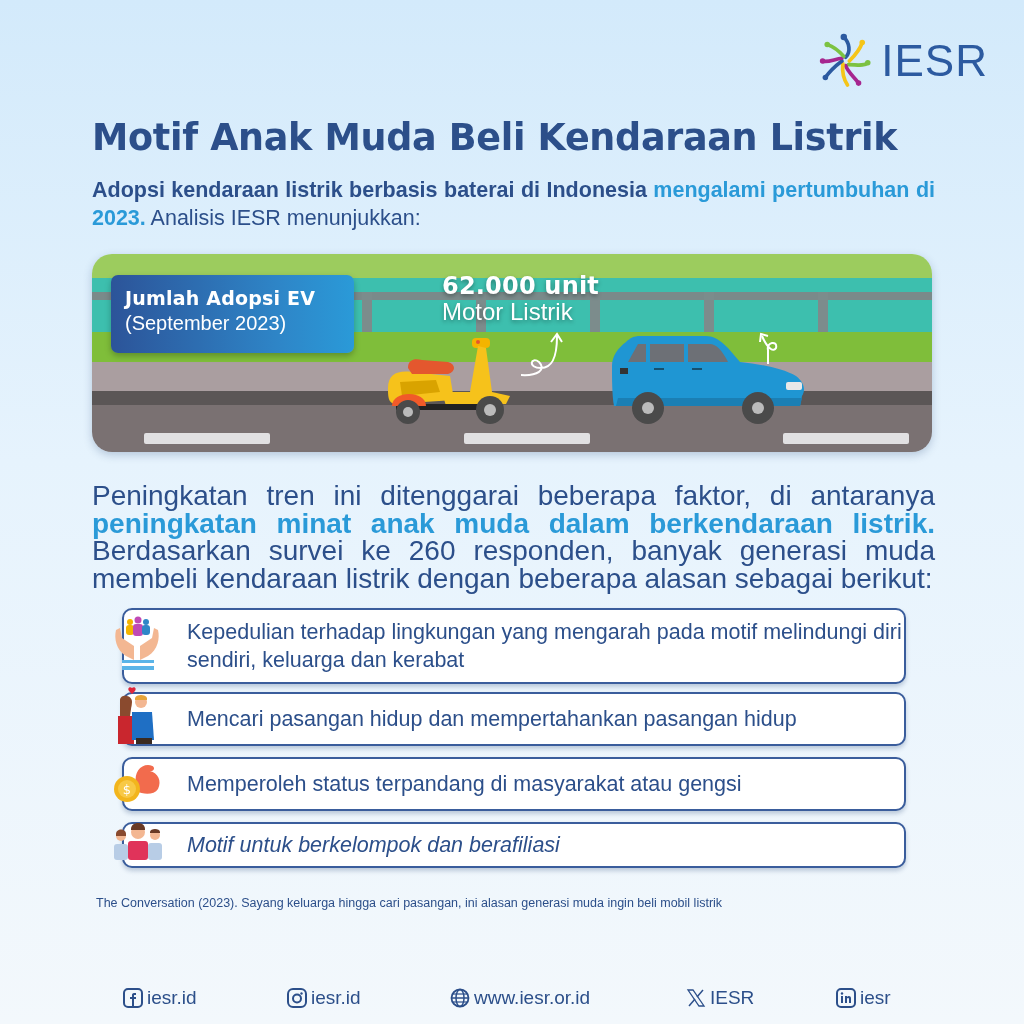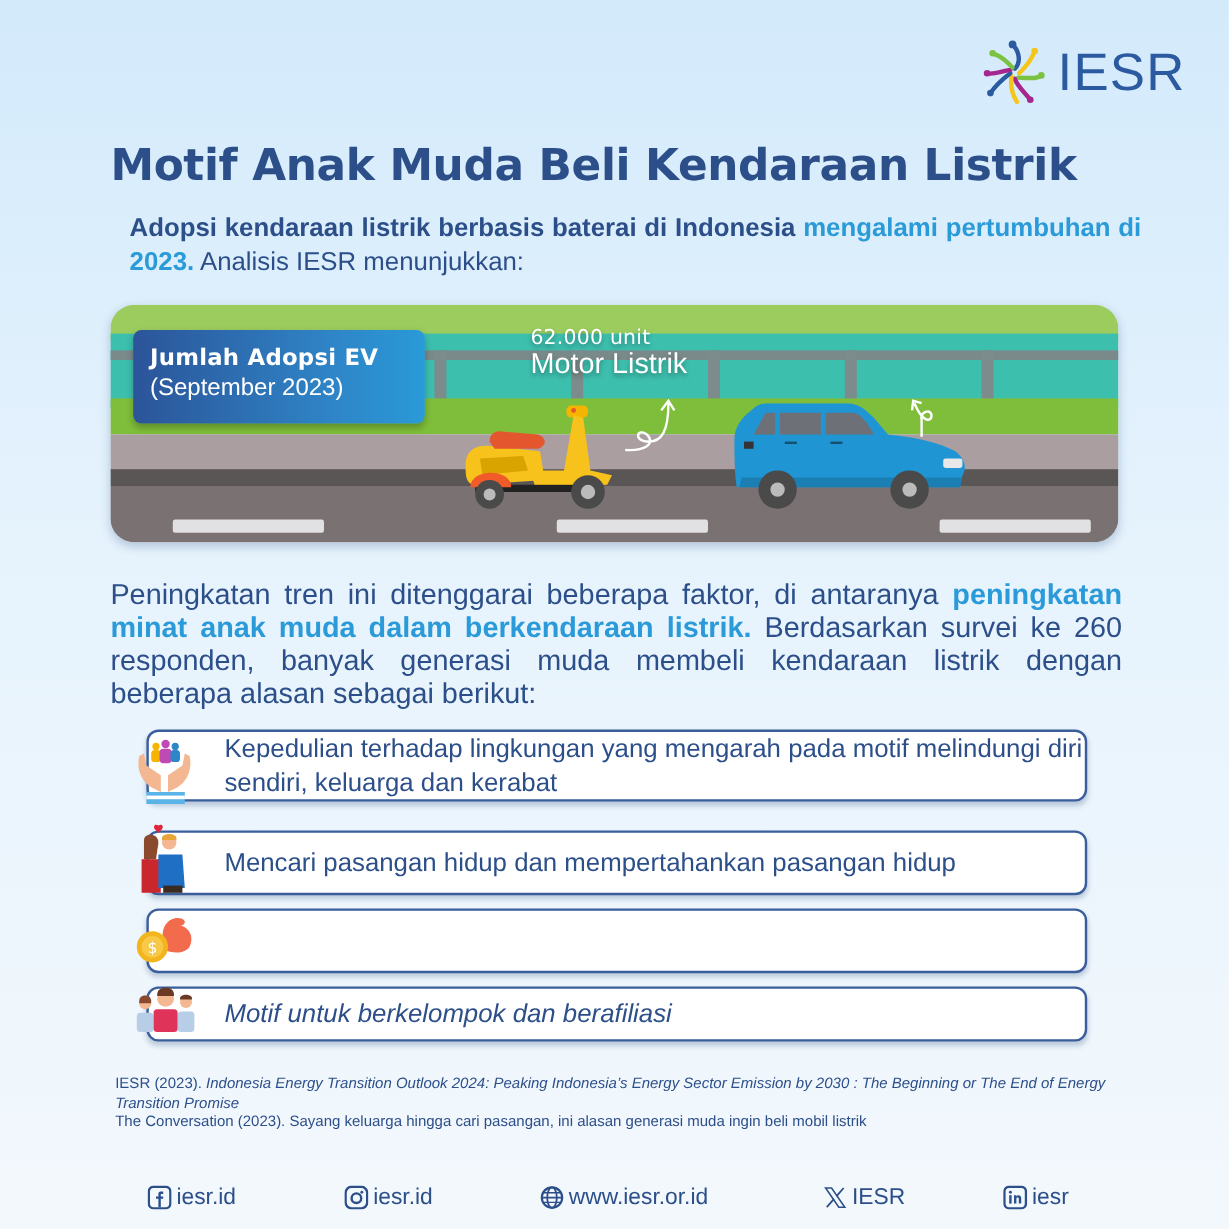--- a/index.html
+++ b/index.html
@@ -13,21 +13,21 @@
   .logo { position: absolute; left: 818px; top: 28px; width: 170px; height: 66px; display: flex; align-items: center; }
   .logo svg { width: 60px; height: 60px; }
   .logo-text { font-family: "Liberation Sans", sans-serif; font-size: 44px; color: #2c5aa0; margin-left: 8px; letter-spacing: 1px; }
 
   .title {
     position: absolute; left: 92px; top: 116px; width: 845px;
     font-family: "DejaVu Sans", sans-serif; font-weight: bold;
     font-size: 36.5px; color: #2c4f8a; letter-spacing: -0.3px; white-space: nowrap;
   }
   .intro {
-    position: absolute; left: 108px; top: 176px; width: 843px;
+    position: absolute; left: 92px; top: 176px; width: 843px;
     font-family: "Liberation Sans", sans-serif; font-size: 21.5px; line-height: 28px;
     color: #2c4f8a; text-align: justify;
   }
   .intro b { font-weight: bold; }
   .hl { color: #2a9ad8; font-weight: bold; }
 
   
   .banner {
     position: absolute; left: 92px; top: 254px; width: 840px; height: 198px;
     border-radius: 20px; overflow: hidden;
@@ -47,28 +47,28 @@
     position: absolute; left: 19px; top: 21px; width: 243px; height: 78px;
     border-radius: 7px;
     background: linear-gradient(90deg, #2c5499 0%, #2e86c8 70%, #2a9ad8 100%);
     box-shadow: 0 3px 6px rgba(0,0,0,0.25);
     padding: 12px 0 0 14px; color: #fff;
   }
   .ev-title { font-weight: bold; font-size: 19px; letter-spacing: 0.2px; }
   .ev-sub { font-family: "Liberation Sans", sans-serif; font-size: 20px; margin-top: 3px; }
 
   .stat { position: absolute; color: #fff; text-shadow: 0 2px 4px rgba(0,0,0,0.35); }
-  .stat-num { font-weight: normal; font-size: 17px; letter-spacing: 0.2px; }
+  .stat-num { font-weight: bold; font-size: 24px; letter-spacing: 0.2px; }
   .stat-lbl { font-family: "Liberation Sans", sans-serif; font-size: 24px; margin-top: -2px; }
 
   .vehicle { position: absolute; }
 
   .para {
     position: absolute; left: 92px; top: 482px; width: 843px;
-    font-family: "Liberation Sans", sans-serif; font-size: 24px; line-height: 27.5px;
+    font-family: "Liberation Sans", sans-serif; font-size: 28px; line-height: 27.5px;
     color: #2c4f8a; text-align: justify;
   }
 
   .reason {
     position: absolute; left: 122px; width: 784px;
     background: #fff; border: 2px solid #3a5d9c; border-radius: 10px;
     box-shadow: 0 3px 4px rgba(40,70,120,0.25);
     font-family: "Liberation Sans", sans-serif; font-size: 21.5px; line-height: 28px;
     color: #2c4f8a; padding-left: 63px; display: flex; align-items: center;
   }
@@ -185,21 +185,21 @@
       <circle cx="38" cy="72" r="6" fill="#bbb"></circle>
     <circle cx="148" cy="72" r="16" fill="#4a4a4a"></circle>
       <circle cx="148" cy="72" r="6" fill="#bbb"></circle>
   </svg>
 </div>
 
 <p class="para">
   <span>Peningkatan tren ini ditenggarai beberapa faktor, di antaranya </span><span class="hl">peningkatan minat anak muda dalam berkendaraan listrik.</span><span> Berdasarkan survei ke 260 responden,  banyak generasi muda membeli kendaraan listrik dengan beberapa alasan sebagai berikut:</span>
 </p>
 
-<div class="reason" style="top:608px; height:60px;">
+<div class="reason" style="top:608px; height:76px;">
   <svg class="r-icon" style="top:6px;" width="50" height="60" viewBox="0 0 50 60">
     <circle cx="18" cy="6" r="3" fill="#f4b400"></circle>
       <rect x="14" y="9" width="8" height="10" rx="3" fill="#f4b400"></rect>
     <circle cx="26" cy="4" r="3.5" fill="#c04ab5"></circle>
       <rect x="21" y="8" width="10" height="12" rx="3" fill="#c04ab5"></rect>
     <circle cx="34" cy="6" r="3" fill="#2e86c8"></circle>
       <rect x="30" y="9" width="8" height="10" rx="3" fill="#2e86c8"></rect>
     <path d="M4,14 C2,22 4,34 14,40 L22,44 L22,30 L10,22 L8,12 Z" fill="#f3b792"></path>
     <path d="M46,14 C48,22 46,34 36,40 L28,44 L28,30 L40,22 L42,12 Z" fill="#f3b792"></path>
     <rect x="10" y="44" width="32" height="10" fill="#5ab4e8"></rect>
@@ -222,39 +222,39 @@
   <span>Mencari pasangan hidup dan mempertahankan pasangan hidup</span>
 </div>
 
 <div class="reason" style="top:757px; height:54px;">
   <svg class="r-icon" style="top:4px;" width="52" height="42" viewBox="0 0 52 42">
     <path d="M24,20 C22,10 28,2 36,2 C42,2 44,6 40,8 L38,8 C46,10 50,18 46,26 C42,32 32,32 24,28 Z" fill="#f26b4d"></path>
     <circle cx="15" cy="26" r="13" fill="#f2b51d"></circle>
     <circle cx="15" cy="26" r="9" fill="#f8c946"></circle>
     <text x="15" y="31" font-size="13" text-anchor="middle" fill="#fff" font-family="DejaVu Sans, sans-serif">$</text>
   </svg>
+  <span>Memperoleh status terpandang di masyarakat atau gengsi</span>
 </div>
 
 <div class="reason" style="top:822px; height:46px;font-style:italic;">
   <svg class="r-icon" style="top:-4px;" width="52" height="40" viewBox="0 0 52 40">
     <circle cx="9" cy="16" r="5" fill="#f3b792"></circle>
       <path d="M4,14 C4,8 14,8 14,14 L14,16 L4,16 Z" fill="#8a4a2e"></path>
     <rect x="2" y="24" width="14" height="16" rx="3" fill="#b8cde6"></rect>
     <circle cx="43" cy="15" r="5" fill="#f3b792"></circle>
       <path d="M38,12 C38,8 48,8 48,12 L48,13 L38,13 Z" fill="#6a3a24"></path>
     <rect x="36" y="23" width="14" height="17" rx="3" fill="#b8cde6"></rect>
     <circle cx="26" cy="12" r="7" fill="#f3b792"></circle>
       <path d="M19,9 C19,1 33,1 33,9 L33,10 L19,10 Z" fill="#6a3a24"></path>
     <rect x="16" y="21" width="20" height="19" rx="3" fill="#e0335a"></rect>
   </svg>
   <span>Motif untuk berkelompok dan berafiliasi</span>
 </div>
 
 <div class="sources">
-  <div><span>IESR (2023). </span><i>Indonesia Energy Transition Outlook 2024: Peaking Indonesia’s Energy Sector Emission by 2030 : The Beginning or The End of Energy Transition Promise</i></div>
   <div><span>The Conversation (2023). </span><span>Sayang keluarga hingga cari pasangan, ini alasan generasi muda ingin beli mobil listrik</span></div>
 </div>
 
 <div class="footer">
   <a class="social" style="left:123px;">
     <svg width="20" height="20" viewBox="0 0 20 20">
       <rect x="1" y="1" width="18" height="18" rx="4" stroke="#2c4f8a" stroke-width="2" fill="none"></rect>
       <path d="M12,5 L11,5 C9.5,5 9,6 9,7 L9,9 L7,9 L7,11 L9,11 L9,18 L11,18 L11,11 L13,11 L13,9 L11,9 L11,7.5 C11,7 11.3,7 12,7 L13,7 L13,5 Z" fill="#2c4f8a"></path>
     </svg>
     <span>iesr.id</span>

